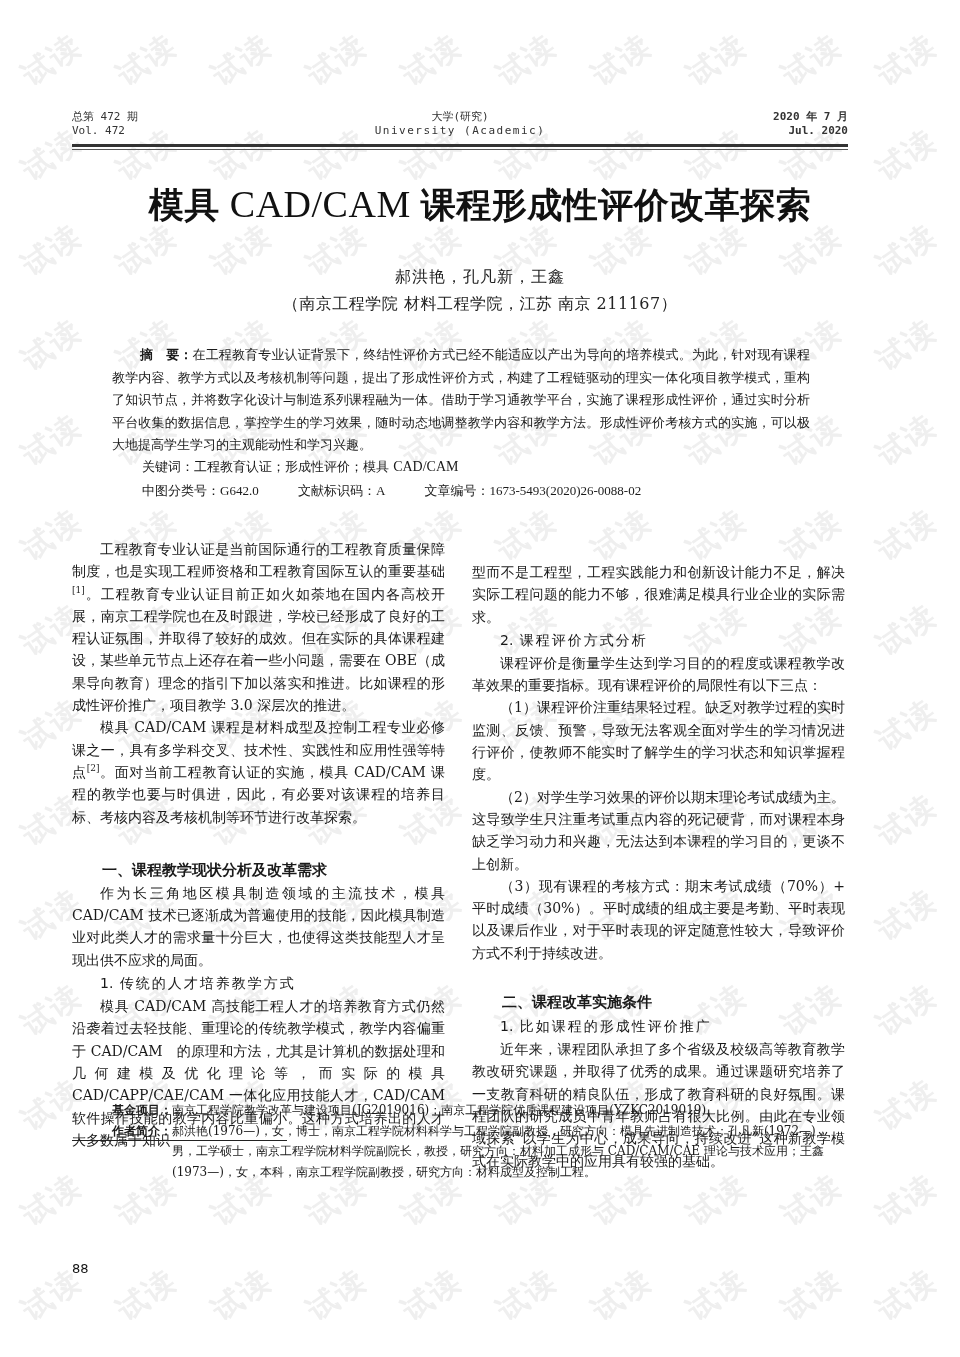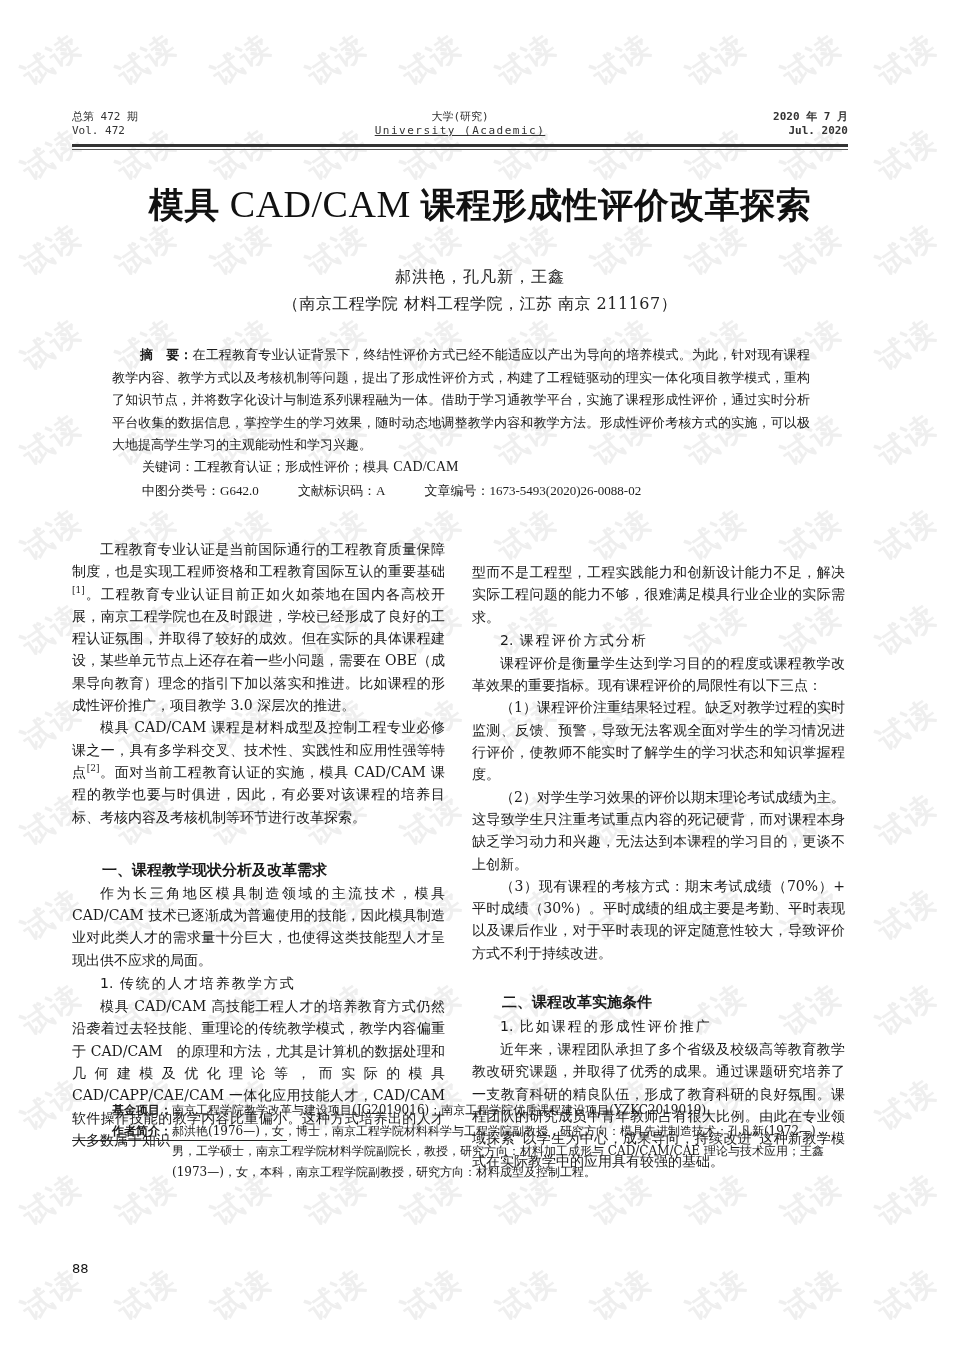--- a/index.html
+++ b/index.html
@@ -13,21 +13,21 @@
     color: #efefef; transform: rotate(-35deg); white-space: nowrap; letter-spacing: 2px;
   }
   .page { position: absolute; inset: 0; z-index: 1; }
 
   
   .hdr { position: absolute; top: 110px; left: 72px; right: 112px; height: 32px;
          font-family: "DejaVu Sans Mono", "Liberation Mono", monospace; font-size: 11px; line-height: 14px; color: #333; }
   .hdr .l { position: absolute; left: 0; top: 0; }
   .hdr .c { position: absolute; left: 0; right: 0; top: 0; text-align: center; }
   .hdr .r { position: absolute; right: 0; top: 0; text-align: right; font-weight: bold; }
-  .hdr .sp { letter-spacing: 1.5px; text-decoration: underline; }
+  .hdr .sp { letter-spacing: 1.5px; }
   .rule { position: absolute; top: 144px; left: 72px; right: 112px; height: 7px; }
   .rule .a { height: 3px; background: #333; }
   .rule .b { height: 1px; background: #555; margin-top: 2px; }
 
   
   .title { position: absolute; top: 182px; left: 0; right: 0; text-align: center;
            font-family: "DejaVu Sans", sans-serif; font-size: 35px; font-weight: bold; color: #111; letter-spacing: 0.5px; }
   .title .latin { font-family: "Liberation Serif", serif; font-weight: normal; font-size: 38px; margin: 0 10px; }
   .subtitle { position: absolute; top: 229px; left: 0; right: 0; text-align: center;
               font-family: "DejaVu Sans", sans-serif; font-size: 22px; color: #222; padding-left: 10px; }

